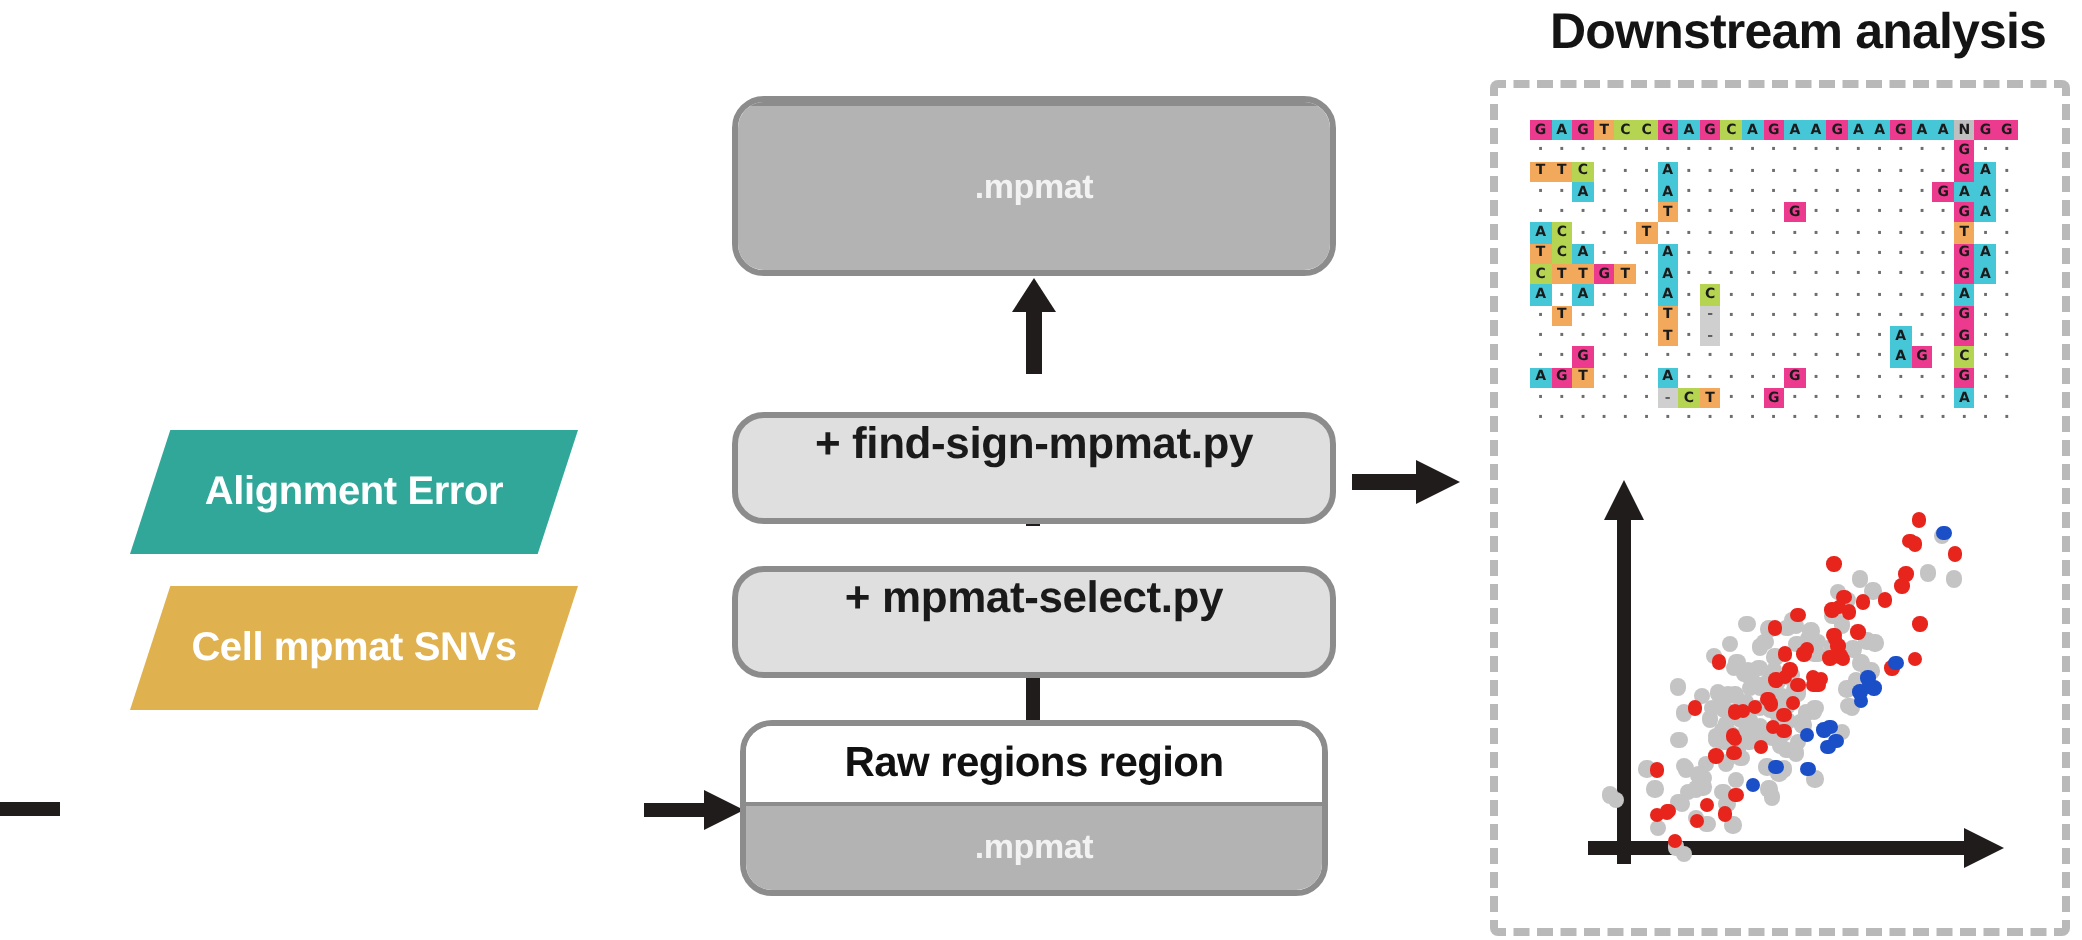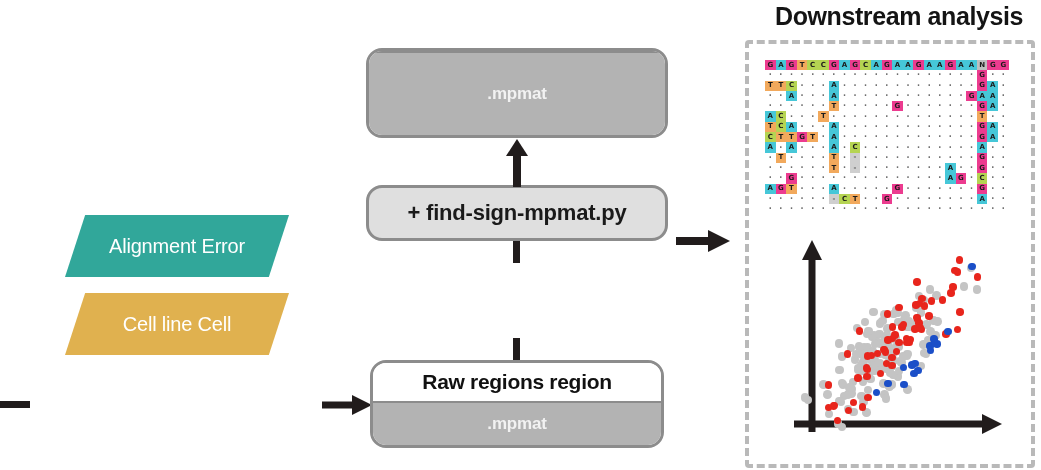--- a/index.html
+++ b/index.html
@@ -3,38 +3,38 @@
 <meta charset="utf-8">
 <style>
   html,body{margin:0;padding:0;background:#ffffff;}
   body{width:1041px;height:470px;position:relative;overflow:hidden;
        font-family:"Liberation Sans","DejaVu Sans",sans-serif;}
   .stage{position:absolute;left:0;top:0;width:1041px;height:470px;}
 
   
   .pill{position:absolute;box-sizing:border-box;
         background:#dfdfdf;border:3px solid #8c8c8c;border-radius:16px;
-        display:flex;align-items:center;justify-content:center;
-        color:#1a1a1a;font-weight:bold;letter-spacing:-0.2px;}
+        display:flex;justify-content:center;
+        color:#1a1a1a;font-weight:bold;letter-spacing:-0.2px;margin-top:21px;}
   .pill span{display:block;}
 
   
   .filebox{position:absolute;box-sizing:border-box;
            border:3px solid #8c8c8c;border-radius:16px;overflow:hidden;
            background:#ffffff;display:flex;flex-direction:column;}
   .filebox .fb-top{flex:0 0 46%;display:flex;align-items:center;justify-content:center;
            background:#ffffff;color:#111111;font-weight:bold;letter-spacing:-0.3px;}
   .filebox .fb-bot{flex:1 1 auto;display:flex;align-items:center;justify-content:center;
            background:#b3b3b3;color:#f2f2f2;font-weight:bold;letter-spacing:-0.2px;
            border-top:2px solid #8c8c8c;}
 
   
   .tag{position:absolute;box-sizing:border-box;
        display:flex;align-items:center;justify-content:center;
-       color:#ffffff;font-weight:normal;letter-spacing:-0.2px;
+       color:#ffffff;font-weight:bold;letter-spacing:-0.2px;
        -webkit-clip-path:polygon(9% 0,100% 0,91% 100%,0 100%);
        clip-path:polygon(9% 0,100% 0,91% 100%,0 100%);}
 
   
   .seg{position:absolute;background:#211c1c;}
   .arrow-svg{position:absolute;overflow:visible;}
 
   
   .panel{position:absolute;box-sizing:border-box;
          border:4px dashed #b9b9b9;border-radius:4px;background:#ffffff;}
@@ -55,21 +55,21 @@
 </head>
 <body>
 
 <div class="stage">
 
   <div class="tag" style="left:65px;top:215px;width:224px;height:62px;background:#31a79a;font-size:20px;">
     <span>Alignment Error</span>
   </div>
 
   <div class="tag" style="left:65px;top:293px;width:224px;height:62px;background:#e0b14f;font-size:20px;">
-    <span>Cell line Cell</span>
+    <span>Cell mpmat SNVs</span>
   </div>
 
   <div class="seg" style="left:0px;top:401px;width:30px;height:7px;"></div>
 
 
   <svg class="arrow-svg" style="left:322px;top:392px;" width="52" height="26" viewBox="0 0 52 26">
     <line x1="0" y1="13" x2="36" y2="13" stroke="#211c1c" stroke-width="7"></line>
     <polygon points="30,3 50,13 30,23" fill="#211c1c"></polygon>
   </svg>
 
@@ -77,20 +77,23 @@
     <div class="fb-top" style="font-size:21px;">
       <span>Raw regions region</span>
     </div>
     <div class="fb-bot" style="font-size:17px;">
       <span>.mpmat</span>
     </div>
   </div>
 
   <div class="seg" style="left:513px;top:338px;width:7px;height:22px;"></div>
 
+  <div class="pill" style="left:366px;top:262px;width:302px;height:56px;font-size:22px;">
+    <span>+ mpmat-select.py</span>
+  </div>
 
   <div class="seg" style="left:513px;top:241px;width:7px;height:22px;"></div>
 
   <div class="pill" style="left:366px;top:185px;width:302px;height:56px;font-size:22px;">
     <span>+ find-sign-mpmat.py</span>
   </div>
 
   <svg class="arrow-svg" style="left:503px;top:139px;" width="28" height="48" viewBox="0 0 28 48">
     <line x1="14" y1="48" x2="14" y2="14" stroke="#211c1c" stroke-width="8"></line>
     <polygon points="3,17 14,0 25,17" fill="#211c1c"></polygon>

